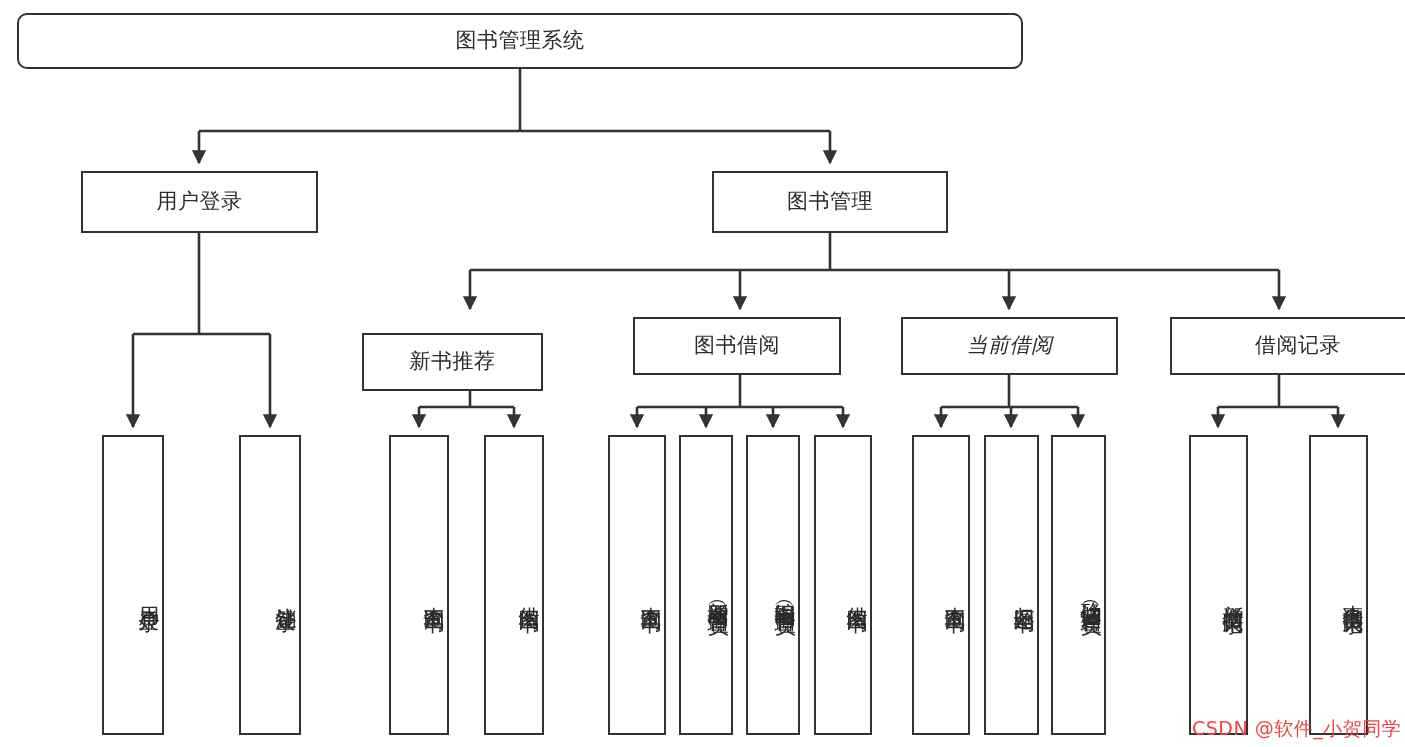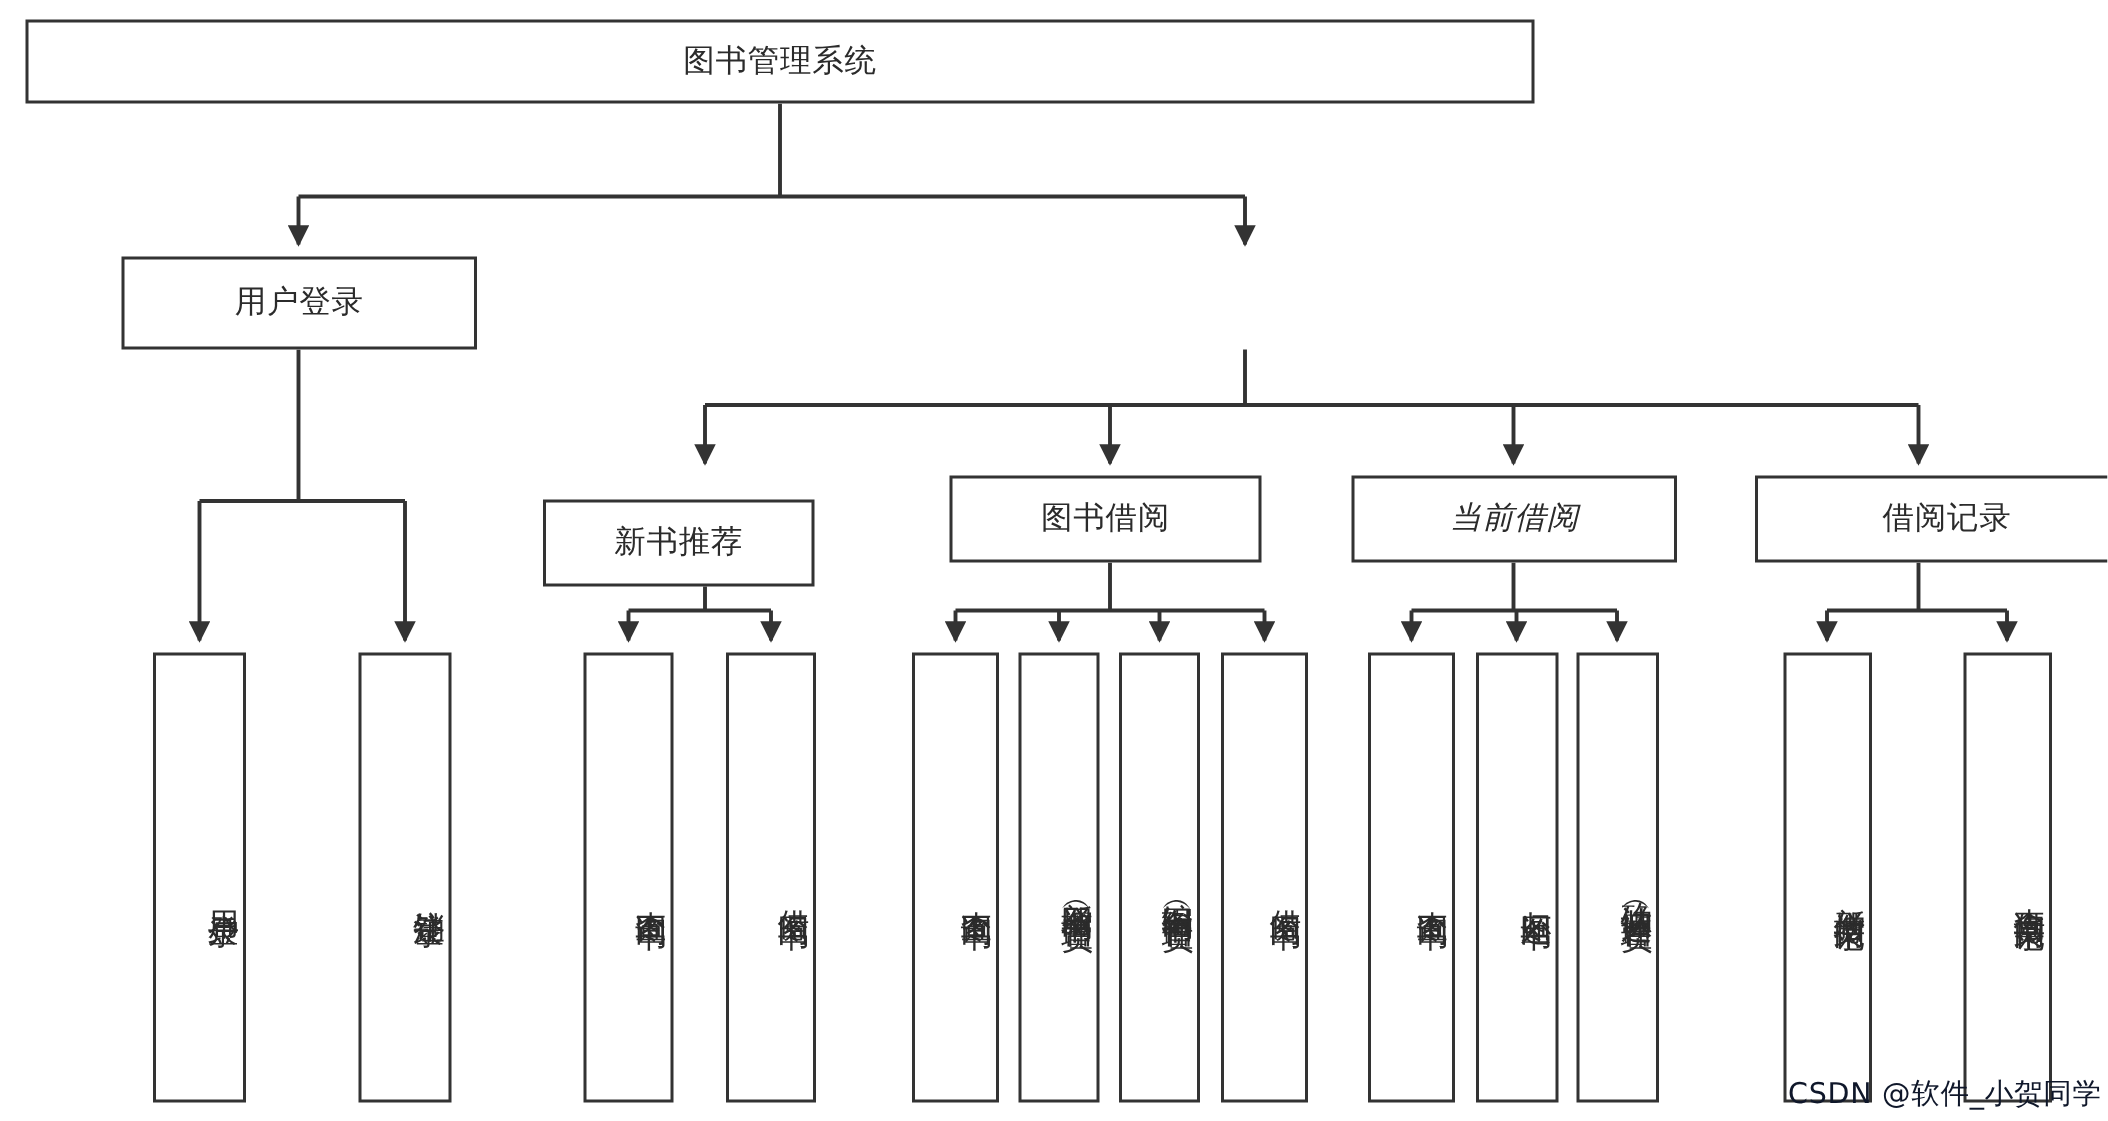--- a/index.html
+++ b/index.html
@@ -108,38 +108,39 @@
       <path d="M 1011 407 L 1011 427" marker-end="url(#arrow)"></path>
       <path d="M 1078 407 L 1078 427" marker-end="url(#arrow)"></path>
 
       <path d="M 1279 375 L 1279 407"></path>
       <path d="M 1218 407 L 1338 407"></path>
       <path d="M 1218 407 L 1218 427" marker-end="url(#arrow)"></path>
       <path d="M 1338 407 L 1338 427" marker-end="url(#arrow)"></path>
     </g>
   </svg>
 
-  <div class="node node-h" style="left: 17px; top: 13px; width: 1006px; height: 56px; border-color: rgb(51, 51, 51); background: rgb(255, 255, 255); color: rgb(43, 43, 43);">图书管理系统</div>
+  <div class="node node-h" style="left: 17px; top: 13px; width: 1006px; height: 56px; border-color: rgb(51, 51, 51); background: rgb(255, 255, 255); color: rgb(43, 43, 43); border-radius: 10px;">图书管理系统</div>
 
   <div class="node node-h" style="left: 81px; top: 171px; width: 237px; height: 62px; border-color: rgb(51, 51, 51); background: rgb(255, 255, 255); color: rgb(43, 43, 43);">用户登录</div>
+  <div class="node node-h" style="left: 712px; top: 171px; width: 236px; height: 62px; border-color: rgb(51, 51, 51); background: rgb(255, 255, 255); color: rgb(43, 43, 43);">图书管理</div>
 
   <div class="node node-h" style="left: 362px; top: 333px; width: 181px; height: 58px; border-color: rgb(51, 51, 51); background: rgb(255, 255, 255); color: rgb(43, 43, 43);">新书推荐</div>
   <div class="node node-h" style="left: 633px; top: 317px; width: 208px; height: 58px; border-color: rgb(51, 51, 51); background: rgb(255, 255, 255); color: rgb(43, 43, 43);">图书借阅</div>
   <div class="node node-h" style="left: 901px; top: 317px; width: 217px; height: 58px; border-color: rgb(51, 51, 51); background: rgb(255, 255, 255); color: rgb(43, 43, 43); font-style: italic;">当前借阅</div>
   <div class="node node-h" style="left: 1170px; top: 317px; width: 256px; height: 58px; border-color: rgb(51, 51, 51); background: rgb(255, 255, 255); color: rgb(43, 43, 43);">借阅记录</div>
 
   <div class="node node-v" style="left: 102px; top: 435px; width: 62px; height: 300px; border-color: rgb(51, 51, 51); background: rgb(255, 255, 255); color: rgb(43, 43, 43);">用户登录</div>
   <div class="node node-v" style="left: 239px; top: 435px; width: 62px; height: 300px; border-color: rgb(51, 51, 51); background: rgb(255, 255, 255); color: rgb(43, 43, 43);">注销登录</div>
   <div class="node node-v" style="left: 389px; top: 435px; width: 60px; height: 300px; border-color: rgb(51, 51, 51); background: rgb(255, 255, 255); color: rgb(43, 43, 43);">查询图书</div>
   <div class="node node-v" style="left: 484px; top: 435px; width: 60px; height: 300px; border-color: rgb(51, 51, 51); background: rgb(255, 255, 255); color: rgb(43, 43, 43);">借阅图书</div>
   <div class="node node-v" style="left: 608px; top: 435px; width: 58px; height: 300px; border-color: rgb(51, 51, 51); background: rgb(255, 255, 255); color: rgb(43, 43, 43);">查询图书</div>
   <div class="node node-v" style="left: 679px; top: 435px; width: 54px; height: 300px; border-color: rgb(51, 51, 51); background: rgb(255, 255, 255); color: rgb(43, 43, 43);">新增图书（管理员）</div>
   <div class="node node-v" style="left: 746px; top: 435px; width: 54px; height: 300px; border-color: rgb(51, 51, 51); background: rgb(255, 255, 255); color: rgb(43, 43, 43);">编辑图书（管理员）</div>
   <div class="node node-v" style="left: 814px; top: 435px; width: 58px; height: 300px; border-color: rgb(51, 51, 51); background: rgb(255, 255, 255); color: rgb(43, 43, 43);">借阅图书</div>
   <div class="node node-v" style="left: 912px; top: 435px; width: 58px; height: 300px; border-color: rgb(51, 51, 51); background: rgb(255, 255, 255); color: rgb(43, 43, 43);">查询图书</div>
   <div class="node node-v" style="left: 984px; top: 435px; width: 55px; height: 300px; border-color: rgb(51, 51, 51); background: rgb(255, 255, 255); color: rgb(43, 43, 43);">归还图书</div>
   <div class="node node-v" style="left: 1051px; top: 435px; width: 55px; height: 300px; border-color: rgb(51, 51, 51); background: rgb(255, 255, 255); color: rgb(43, 43, 43);">确认归还（管理员）</div>
   <div class="node node-v" style="left: 1189px; top: 435px; width: 59px; height: 300px; border-color: rgb(51, 51, 51); background: rgb(255, 255, 255); color: rgb(43, 43, 43);">新增借阅记录</div>
   <div class="node node-v" style="left: 1309px; top: 435px; width: 59px; height: 300px; border-color: rgb(51, 51, 51); background: rgb(255, 255, 255); color: rgb(43, 43, 43);">查询借阅记录</div>
 
-  <div class="watermark" style="left: 1192px; top: 716px; color: #0f172a;">CSDN @软件_小贺同学</div>
+  <div class="watermark" style="left: 1192px; top: 716px; color: #ef4444;">CSDN @软件_小贺同学</div>
 
 </div>
 
 </body></html>

